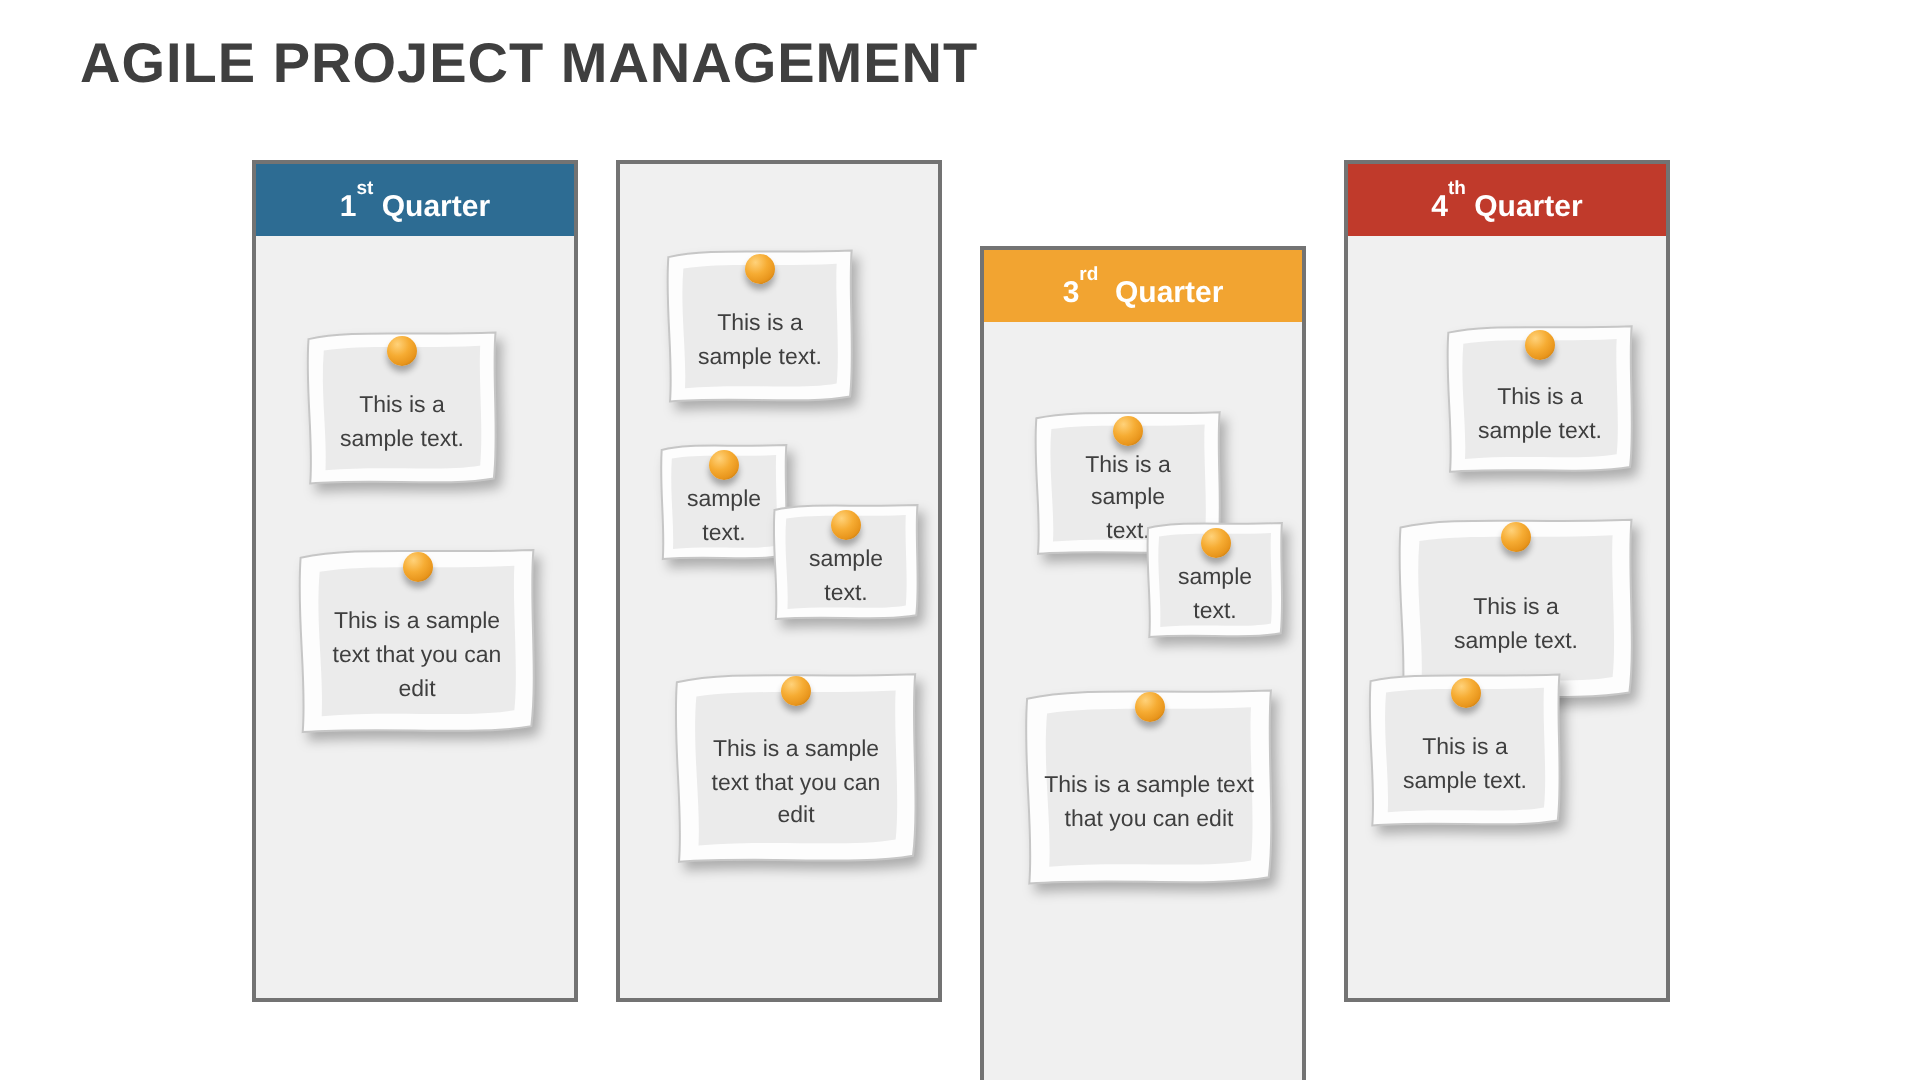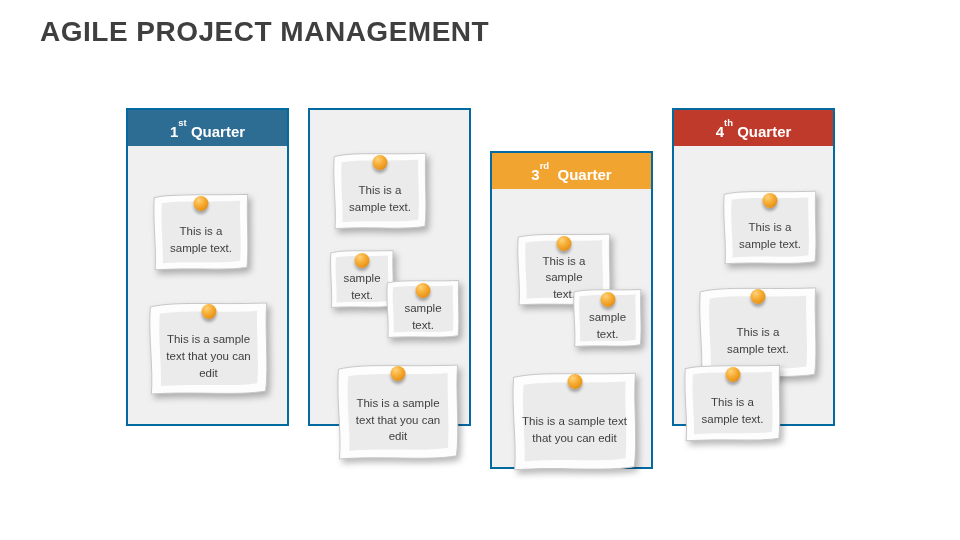--- a/index.html
+++ b/index.html
@@ -12,23 +12,23 @@
   .slide { position:absolute; inset:0; }
 
   .title {
     position:absolute; left:40px; top:16px; margin:0;
     font-size:28px; font-weight:700; letter-spacing:0.5px;
     color:#3f3f3f;
     text-align:center;
   }
 
   .column {
-    position:absolute; top:108px; width:163px; height:318px;
+    position:absolute; top:80px; width:163px; height:421px;
     background:#f0f0f0;
-    border:2px solid #0369a1;
+    border:2px solid #737373;
     box-sizing:border-box;
   }
   .col-header {
     height:36px; line-height:36px; text-align:center;
     color:#ffffff; font-size:15px; font-weight:700;
   }
   .q-ord { font-size:9.5px; font-weight:700; position:relative; top:-5px; }
   .q-word { white-space:pre; }
   .col-body { position:relative; width:100%; height:383px; }
 

